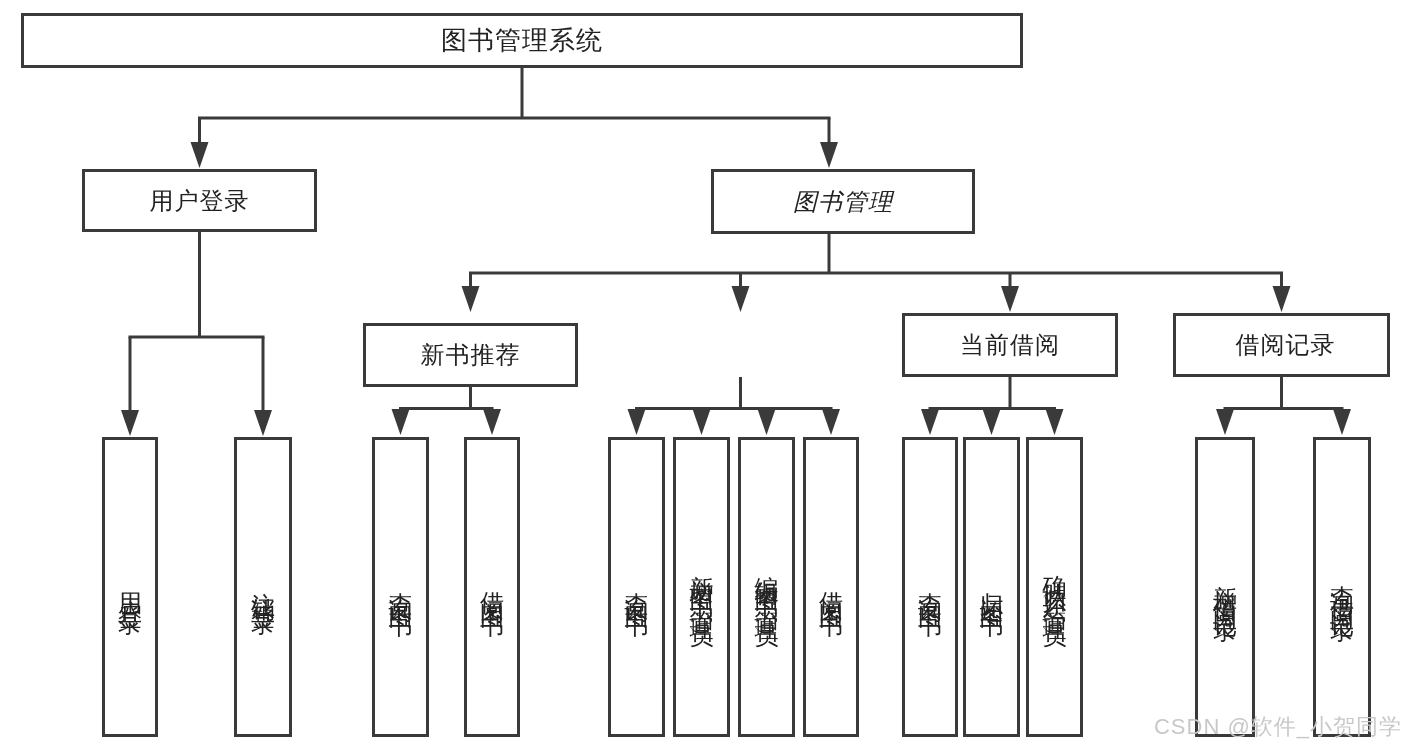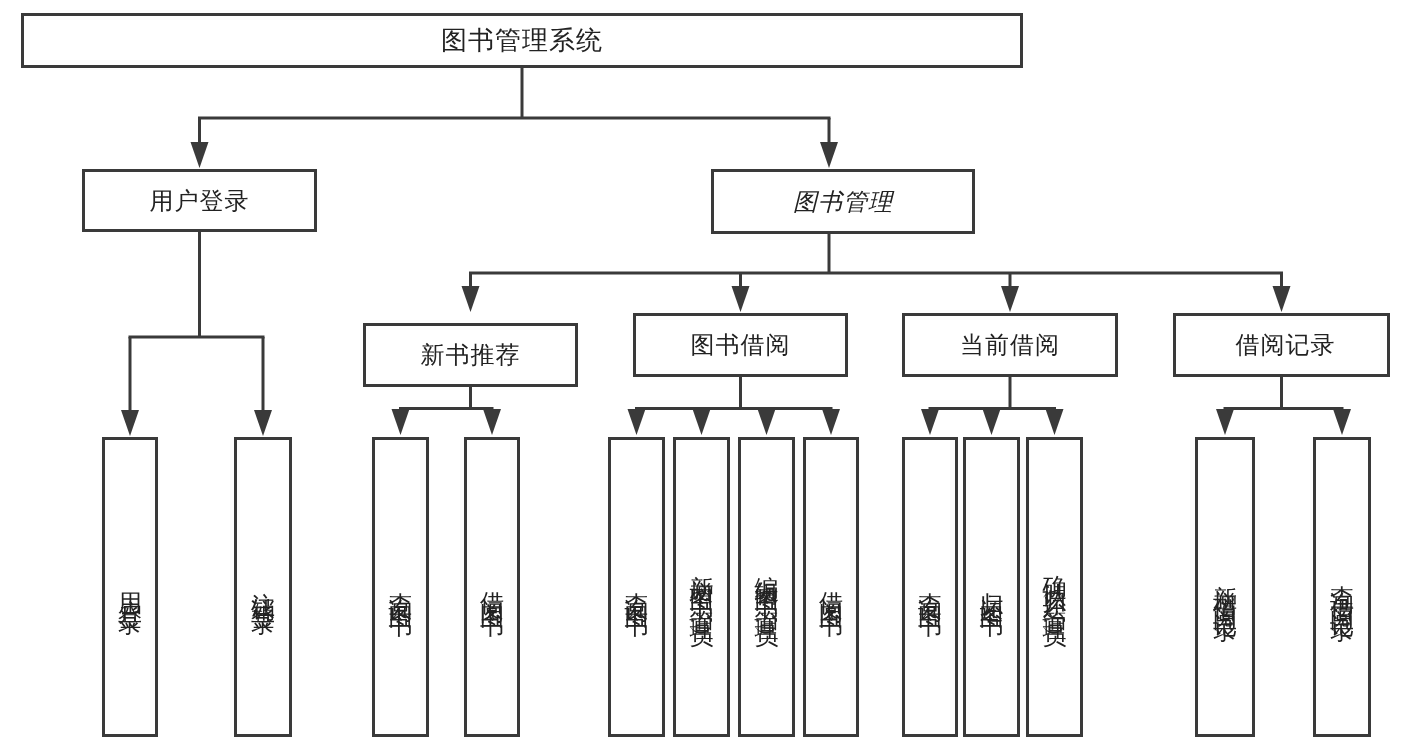--- a/index.html
+++ b/index.html
@@ -124,23 +124,20 @@
   <div class="node h" style="left:82px;top:169px;width:235px;height:63px;">
     <span>用户登录</span>
   </div>
   <div class="node h" style="left:711px;top:169px;width:264px;height:65px;font-style:italic;">
     <span>图书管理</span>
   </div>
 
   <div class="node h" style="left:363px;top:313px;width:215px;height:64px;margin-top:10px;">
     <span>新书推荐</span>
   </div>
-  <div class="node h" style="left:633px;top:313px;width:215px;height:64px;">
-    <span>图书借阅</span>
-  </div>
   <div class="node h" style="left:902px;top:313px;width:216px;height:64px;">
     <span>当前借阅</span>
   </div>
   <div class="node h" style="left:1173px;top:313px;width:217px;height:64px;padding-left:8px;">
     <span>借阅记录</span>
   </div>
 
   <div class="node v" style="left:102px;top:437px;width:56px;height:300px;">
     <span>用户登录</span>
   </div>
@@ -174,14 +171,15 @@
   <div class="node v" style="left:1026px;top:437px;width:57px;height:300px;">
     <span>确认归还（管理员）</span>
   </div>
   <div class="node v" style="left:1195px;top:437px;width:60px;height:300px;">
     <span>新增借阅记录</span>
   </div>
   <div class="node v" style="left:1313px;top:437px;width:58px;height:300px;">
     <span>查询借阅记录</span>
   </div>
 
+  <div class="watermark">CSDN @软件_小贺同学</div>
 
 </div>
 
 </body></html>

